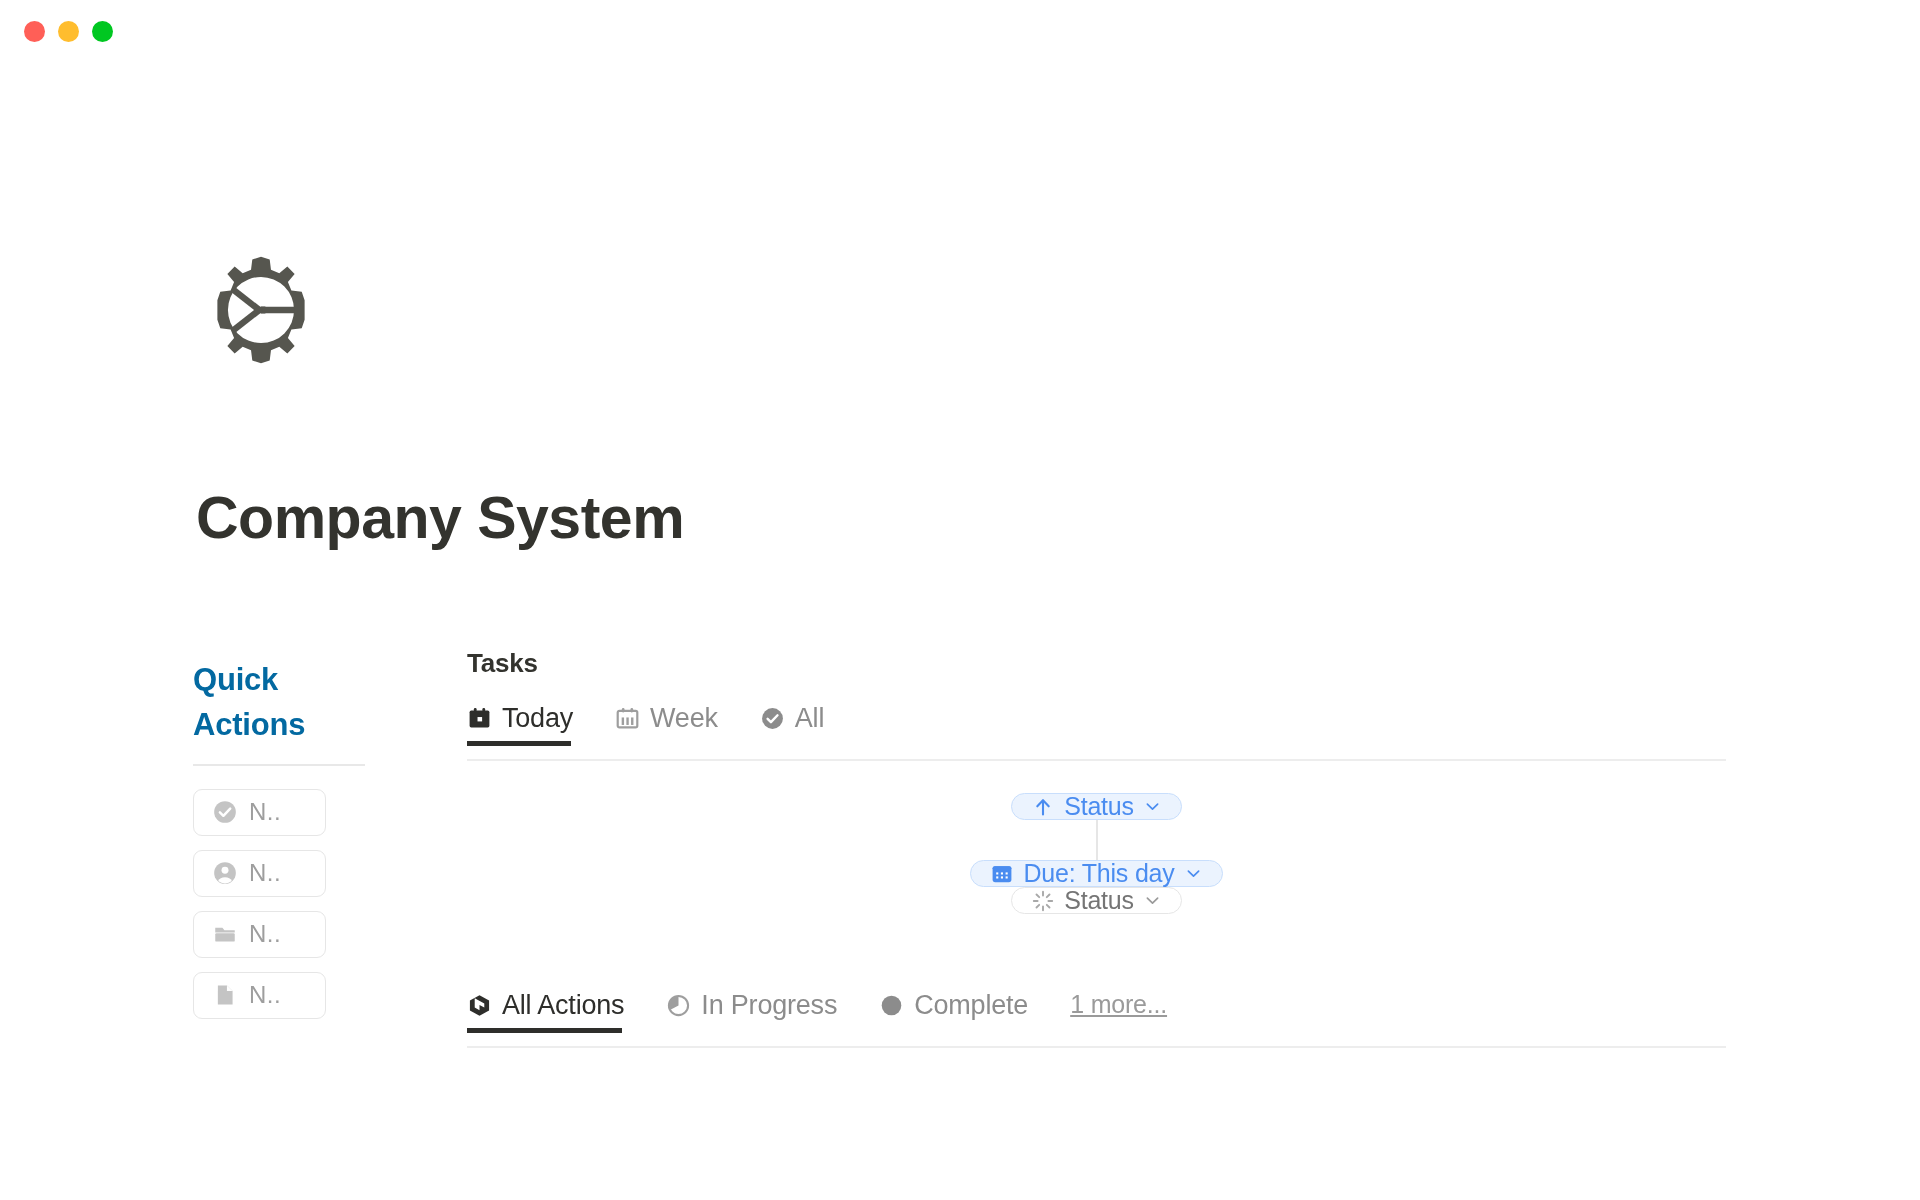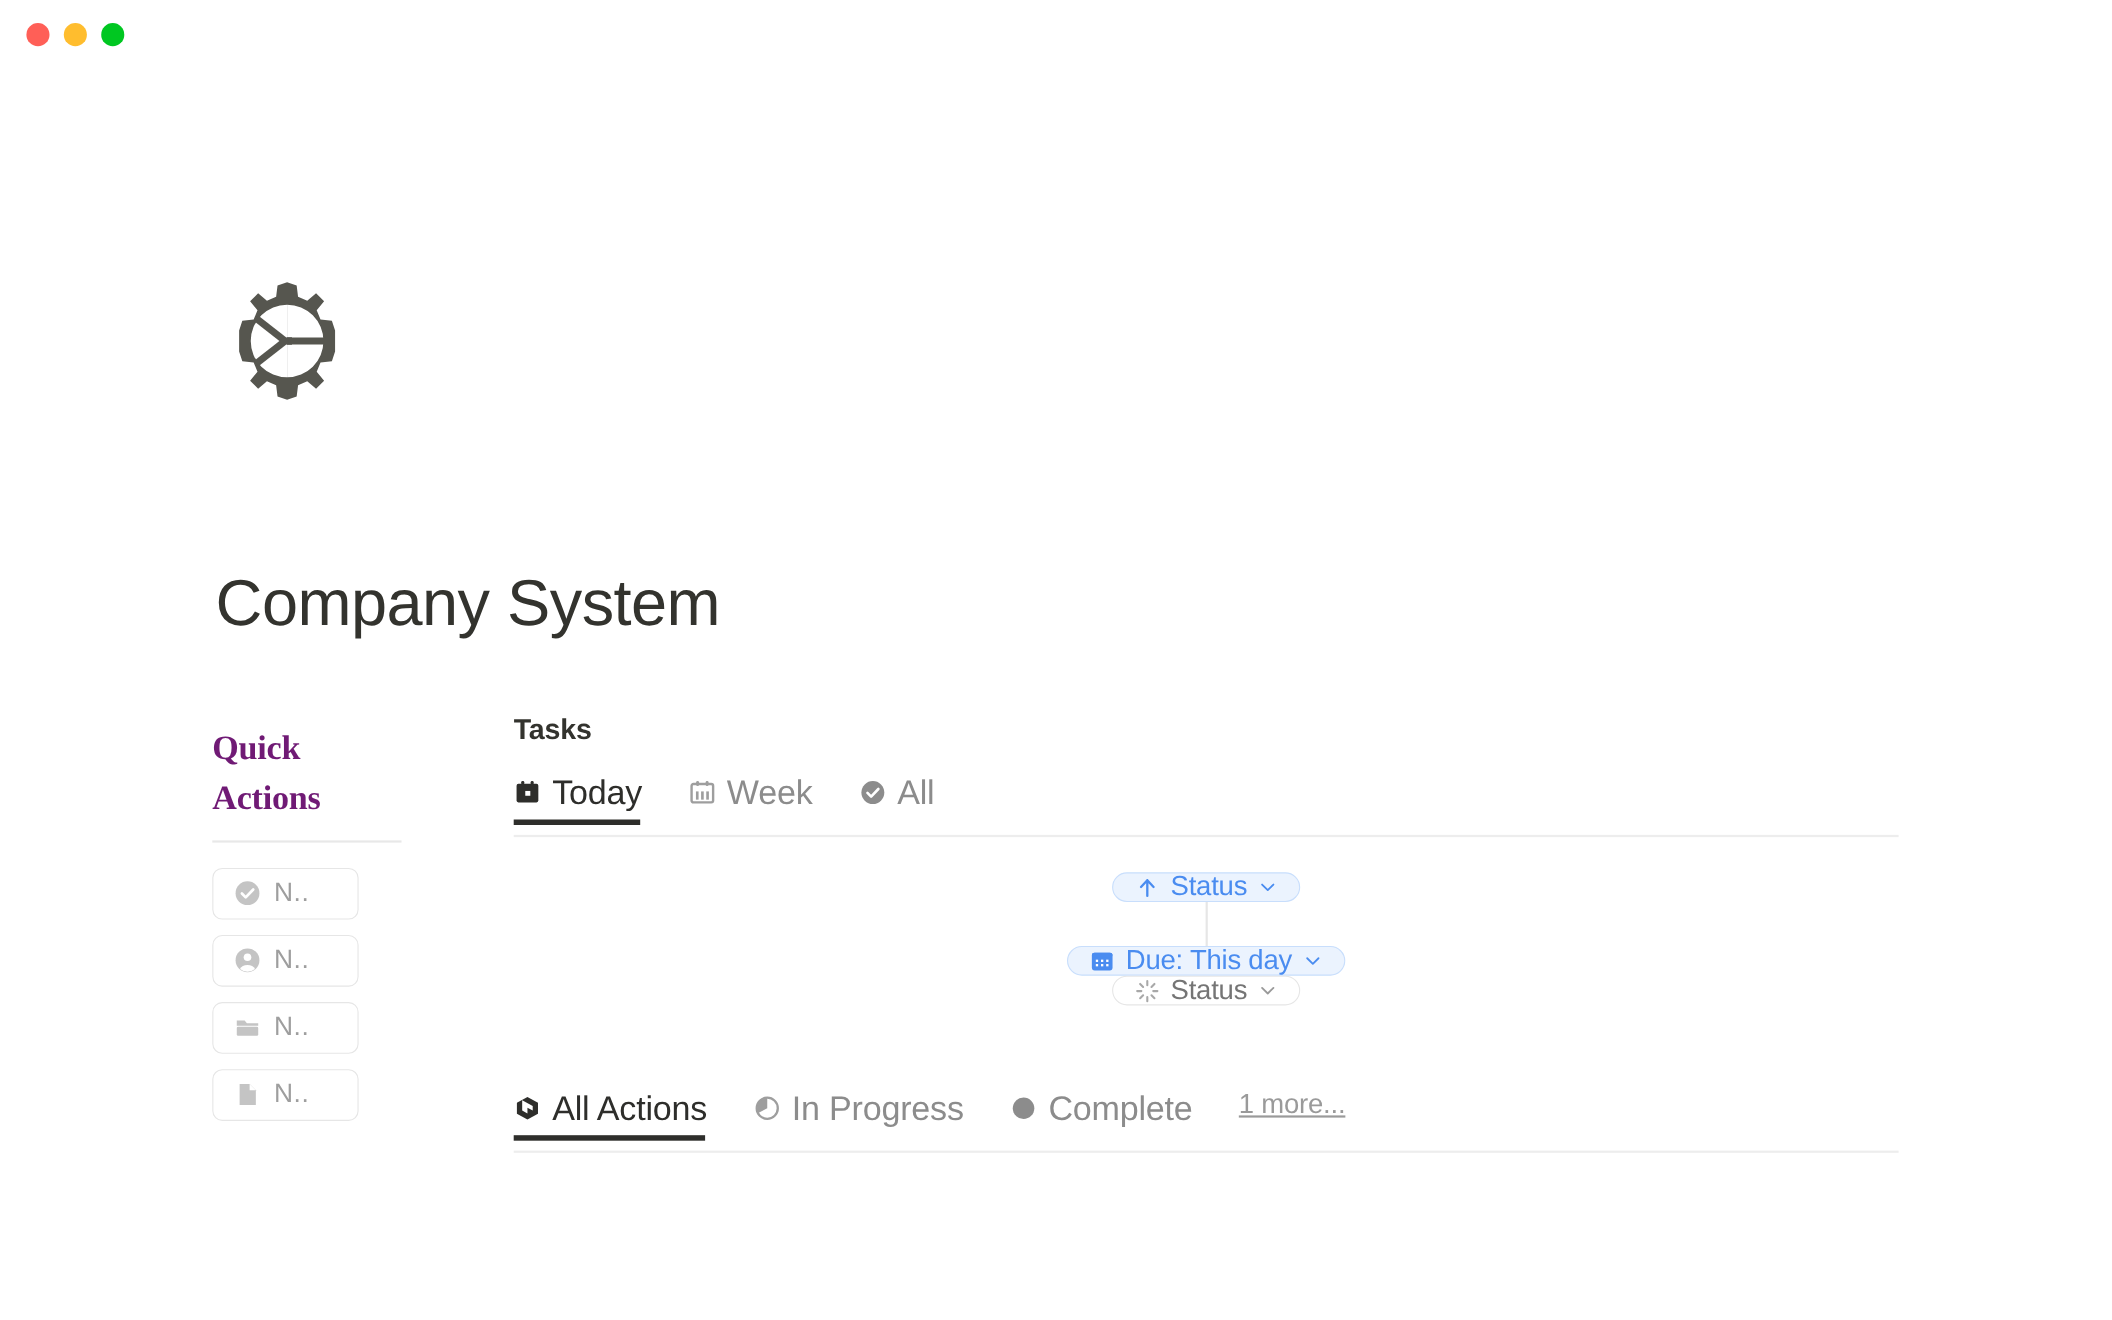--- a/index.html
+++ b/index.html
@@ -48,43 +48,42 @@
     top: 252px;
     width: 116px;
     height: 116px;
   }
   .logo svg { display: block; width: 116px; height: 116px; }
 
   
   .page-title {
     position: absolute;
     left: 196px;
-    top: 516px;
+    top: 486px;
     font-size: 59px;
-    font-weight: normal;
+    font-weight: bold;
     color: #33332E;
     letter-spacing: -0.5px;
     line-height: 1.1;
     white-space: nowrap;
   }
 
   
   .quick-col {
     position: absolute;
     left: 193px;
     top: 658px;
     width: 172px;
   }
   .quick-title {
     font-size: 31px;
     font-weight: bold;
-    color: #701a75;
+    color: #0369a1;
     line-height: 1.45;
     letter-spacing: -0.2px;
-    font-family: Liberation Serif, serif;
   }
   .quick-divider {
     margin-top: 16px;
     width: 172px;
     height: 2px;
     background: #E8E8E8;
   }
   .quick-list {
     margin-top: 23px;
     display: flex;
@@ -150,21 +149,21 @@
     align-items: center;
     gap: 10px;
     padding: 0 20px 14px 0;
     margin-right: 22px;
     cursor: pointer;
     white-space: nowrap;
   }
   .tab:last-child { margin-right: 0; justify-content: space-between; }
   .tab .ti { width: 25px; height: 25px; flex: 0 0 auto; display: block; }
   .tab .tl {
-    font-size: 31px;
+    font-size: 27px;
     color: #8C8C8C;
     line-height: 1;
     letter-spacing: -0.2px;
   }
   .tab.active .tl { color: #2E2E2B; }
   .tab.active::after {
     content: "";
     position: absolute;
     left: 0; bottom: 0;
     right: 22px;

